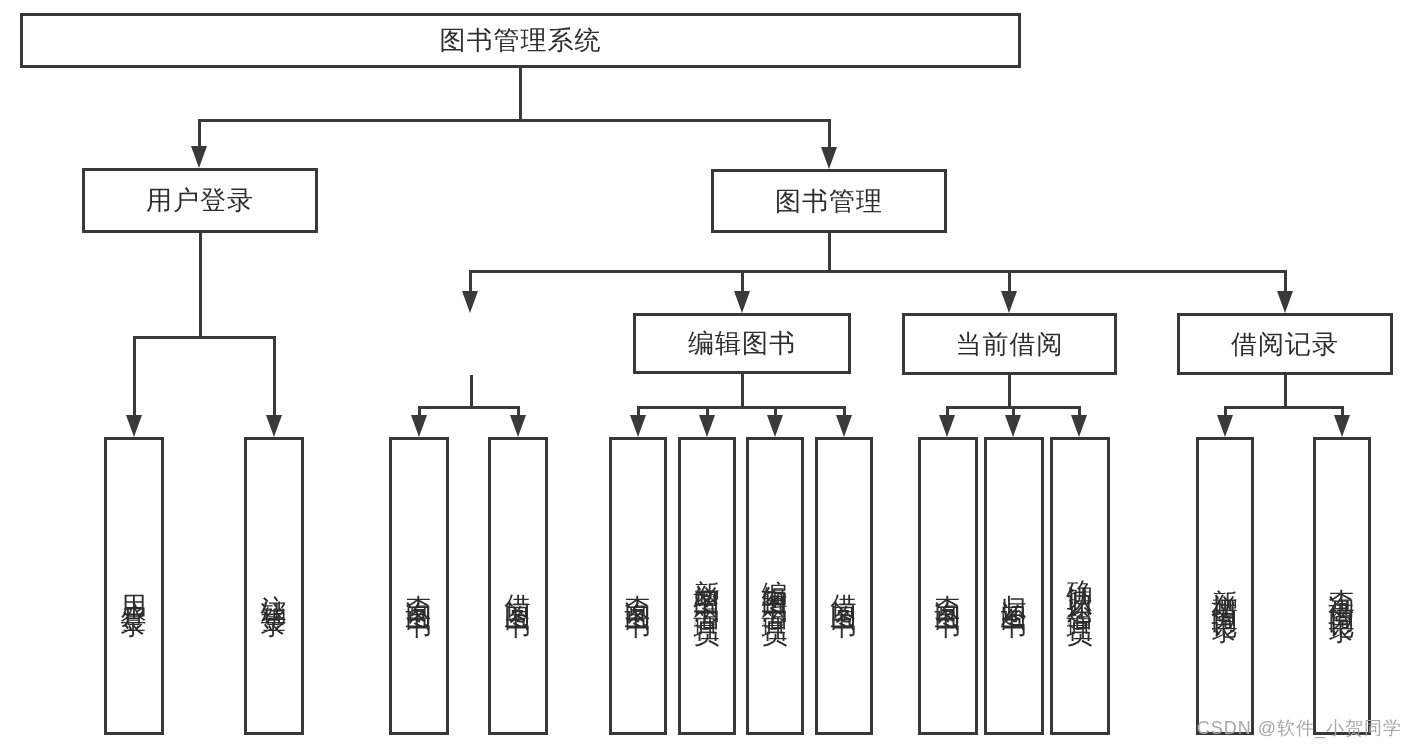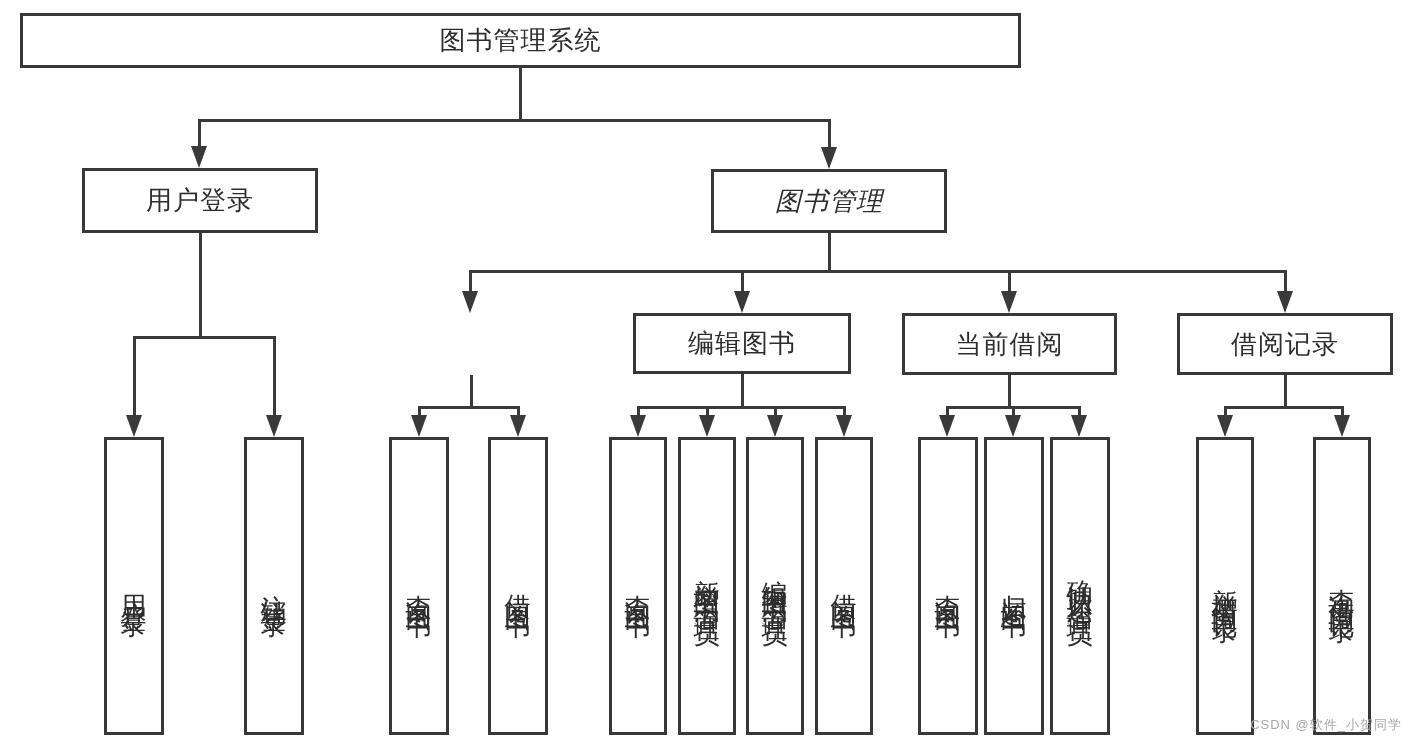--- a/index.html
+++ b/index.html
@@ -50,21 +50,21 @@
     width: 0;
     height: 0;
     border-left: 8px solid transparent;
     border-right: 8px solid transparent;
     border-top: 22px solid #3a3a3a;
   }
   .watermark {
     position: absolute;
     top: 716px;
     right: 3px;
-    font-size: 13px;
+    font-size: 18px;
     color: #a8a8a8;
     letter-spacing: 1px;
     z-index: 5;
   }
 </style>
 </head>
 <body>
 
 <div id="canvas">
 
@@ -75,21 +75,21 @@
   <div class="vline" style="left:519px; top:68px; height:51px;"></div>
   <div class="hline" style="left:198px; top:119px; width:633px;"></div>
   <div class="vline" style="left:198px; top:119px; height:28px;"></div>
   <div class="arrow" style="left:191px; top:146px;"></div>
   <div class="vline" style="left:828px; top:119px; height:29px;"></div>
   <div class="arrow" style="left:821px; top:147px;"></div>
 
   <div class="node" style="left:82px; top:168px; width:236px; height:65px;">
     <span>用户登录</span>
   </div>
-  <div class="node" style="left:711px; top:169px; width:236px; height:64px;font-style:italic;">
+  <div class="node" style="left:711px; top:169px; width:236px; height:64px;">
     <span>图书管理</span>
   </div>
 
   <div class="vline" style="left:199px; top:233px; height:103px;"></div>
   <div class="hline" style="left:133px; top:336px; width:143px;"></div>
   <div class="vline" style="left:133px; top:336px; height:80px;"></div>
   <div class="arrow" style="left:126px; top:415px;"></div>
   <div class="vline" style="left:273px; top:336px; height:80px;"></div>
   <div class="arrow" style="left:266px; top:415px;"></div>
 

